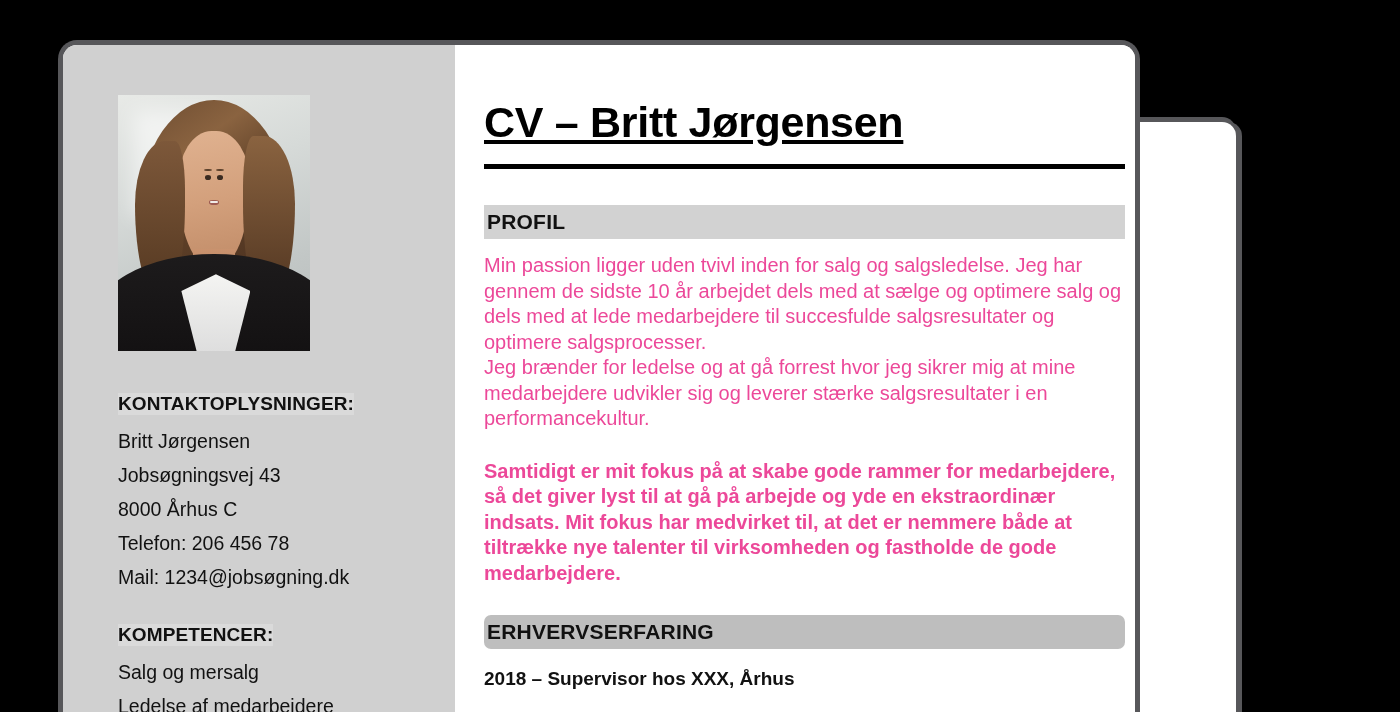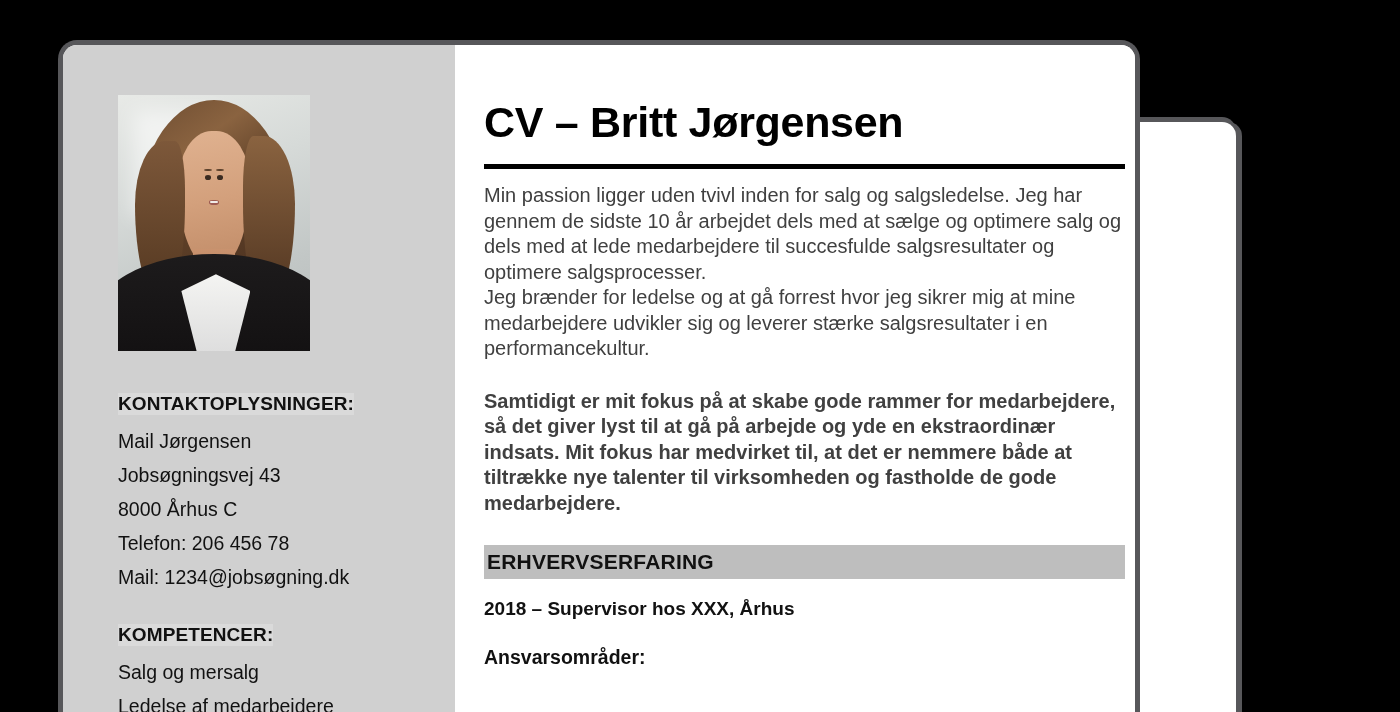--- a/index.html
+++ b/index.html
@@ -208,45 +208,46 @@
     padding: 55px 0 0 29px;
     overflow: hidden;
   }
 
   .doc-title {
     font-size: 43px;
     font-weight: bold;
     color: #000;
     letter-spacing: -0.3px;
     line-height: 1.05;
+    text-decoration: underline;
   }
   .title-rule {
     width: 641px;
     height: 5px;
     background: #000;
     margin-top: 19px;
   }
 
   .section-band {
     width: 641px;
     padding: 5px 0 5px 3px;
     margin-top: 36px;
     font-size: 21px;
     font-weight: bold;
     color: #111;
     letter-spacing: 0.2px;
   }
   .section-band.profil { background: #d2d2d2; }
-  .section-band.erhverv { background: #bebebe; margin-top: 29px; }
+  .section-band.erhverv { background: #bebebe; margin-top: 29px; border-radius: 7px; }
 
   .body-par {
     width: 652px;
     font-size: 20px;
     line-height: 25.5px;
-    color: #404040;
+    color: #ec4899;
     margin-top: 14px;
   }
   .body-par.second { margin-top: 27px; font-weight: bold; }
 
   .job-line {
     font-size: 19px;
     font-weight: bold;
     color: #111;
     margin-top: 19px;
   }
@@ -282,39 +283,40 @@
         </div>
         <div class="photo-neck"></div>
         <div class="photo-hair-left"></div>
         <div class="photo-hair-right"></div>
         <div class="photo-body"></div>
         <div class="photo-collar"></div>
       </div>
 
       <div class="side-block">
         <div class="side-heading">KONTAKTOPLYSNINGER:</div>
-        <div class="side-line">Mail Jørgensen</div>
+        <div class="side-line">Britt Jørgensen</div>
         <div class="side-line">Jobsøgningsvej 43</div>
         <div class="side-line">8000 Århus C</div>
         <div class="side-line">Telefon: 206 456 78</div>
         <div class="side-line">Mail: 1234@jobsøgning.dk</div>
       </div>
 
       <div class="side-block second">
         <div class="side-heading">KOMPETENCER:</div>
         <div class="side-line">Salg og mersalg</div>
         <div class="side-line">Ledelse af medarbejdere</div>
       </div>
     </div>
 
     <div class="content">
 
       <div class="doc-title">CV – Britt Jørgensen</div>
       <div class="title-rule"></div>
 
+      <div class="section-band profil">PROFIL</div>
 
       <div class="body-par">Min passion ligger uden tvivl inden for salg og salgsledelse. Jeg har gennem de sidste 10 år arbejdet dels med at sælge og optimere salg og dels med at lede medarbejdere til succesfulde salgsresultater og optimere salgsprocesser.<br>Jeg brænder for ledelse og at gå forrest hvor jeg sikrer mig at mine medarbejdere udvikler sig og leverer stærke salgsresultater i en performancekultur.</div>
 
       <div class="body-par second">Samtidigt er mit fokus på at skabe gode rammer for medarbejdere, så det giver lyst til at gå på arbejde og yde en ekstraordinær indsats. Mit fokus har medvirket til, at det er nemmere både at tiltrække nye talenter til virksomheden og fastholde de gode medarbejdere.</div>
 
       <div class="section-band erhverv">ERHVERVSERFARING</div>
 
       <div class="job-line">2018 –  Supervisor hos XXX, Århus</div>
 
       <div class="resp-line">Ansvarsområder:</div>

